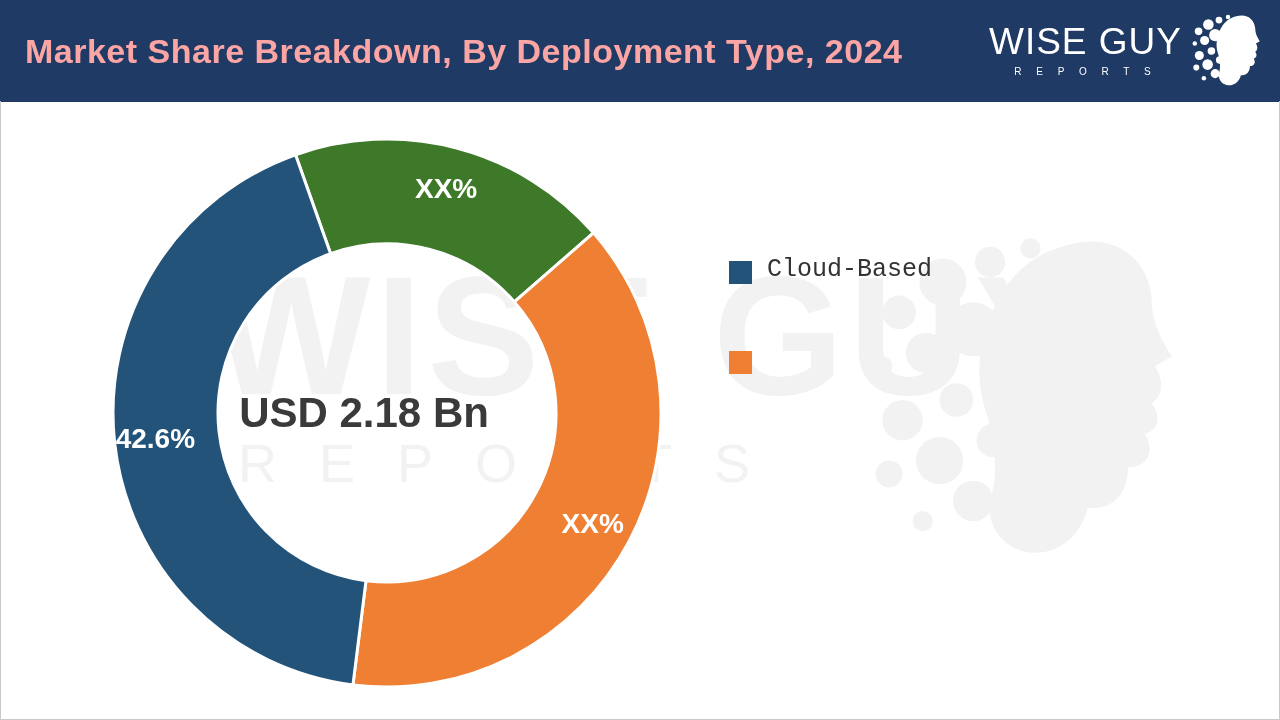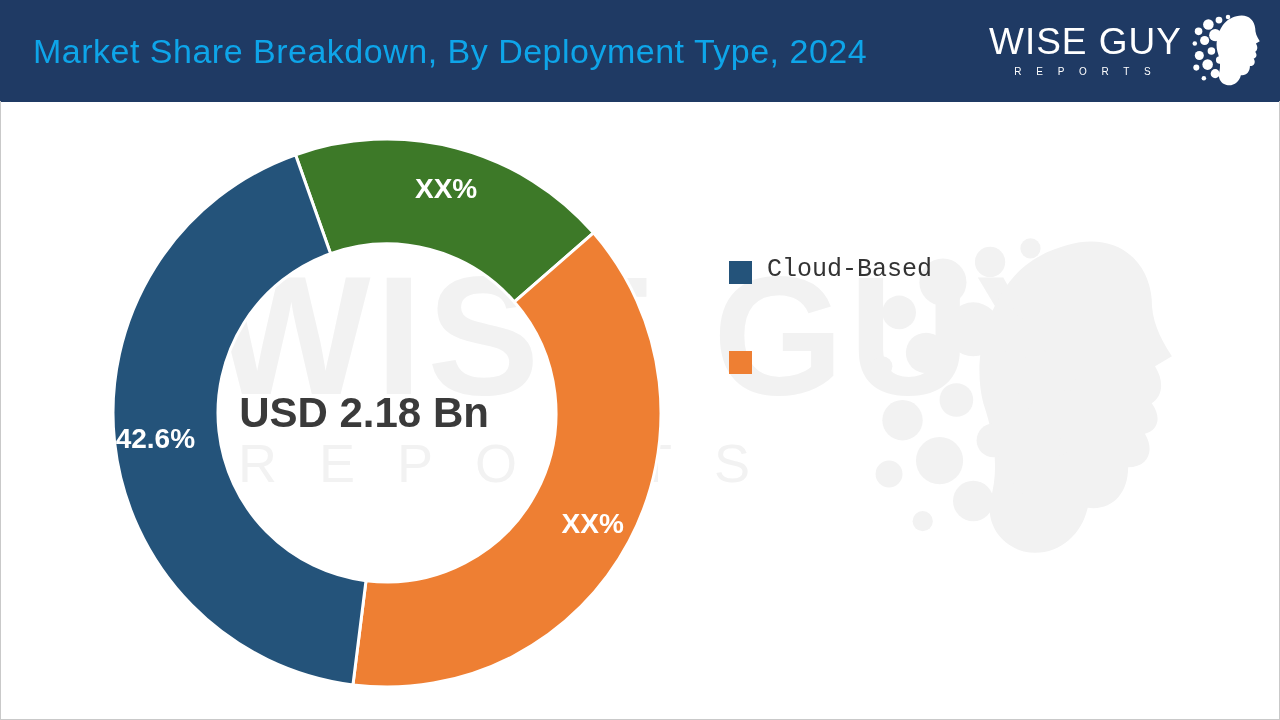--- a/index.html
+++ b/index.html
@@ -9,23 +9,22 @@
   .page { position: relative; width: 1280px; height: 720px; background: #ffffff; }
 
   
   .topbar {
     position: absolute; left: 0; top: 0; width: 1280px; height: 102px;
     background: #1f3a64;
     display: flex; align-items: center; justify-content: space-between;
     padding: 0 18px 0 25px; z-index: 10;
   }
   .page-title {
-    color: #0ea5e9; font-size: 34px; font-weight: normal; letter-spacing: 0.5px;
+    color: #fca5a5; font-size: 34px; font-weight: bold; letter-spacing: 0.5px;
     white-space: nowrap;
-    margin-left: 8px;
   }
   .logo { display: flex; align-items: center; gap: 6px; color: #ffffff; }
   .logo-text { display: flex; flex-direction: column; align-items: center; }
   .logo-line1 { font-size: 37px; font-weight: 400; letter-spacing: 1px; line-height: 40px; white-space: nowrap; }
   .logo-line2 { font-size: 10px; font-weight: 400; letter-spacing: 6px; line-height: 16px; white-space: nowrap; margin-top: 2px; }
   .logo-face { width: 74px; height: 82px; color: #ffffff; flex: 0 0 auto; }
 
   
   .edge {
     position: absolute; left: 0; right: 0; top: 101px; bottom: 0;

